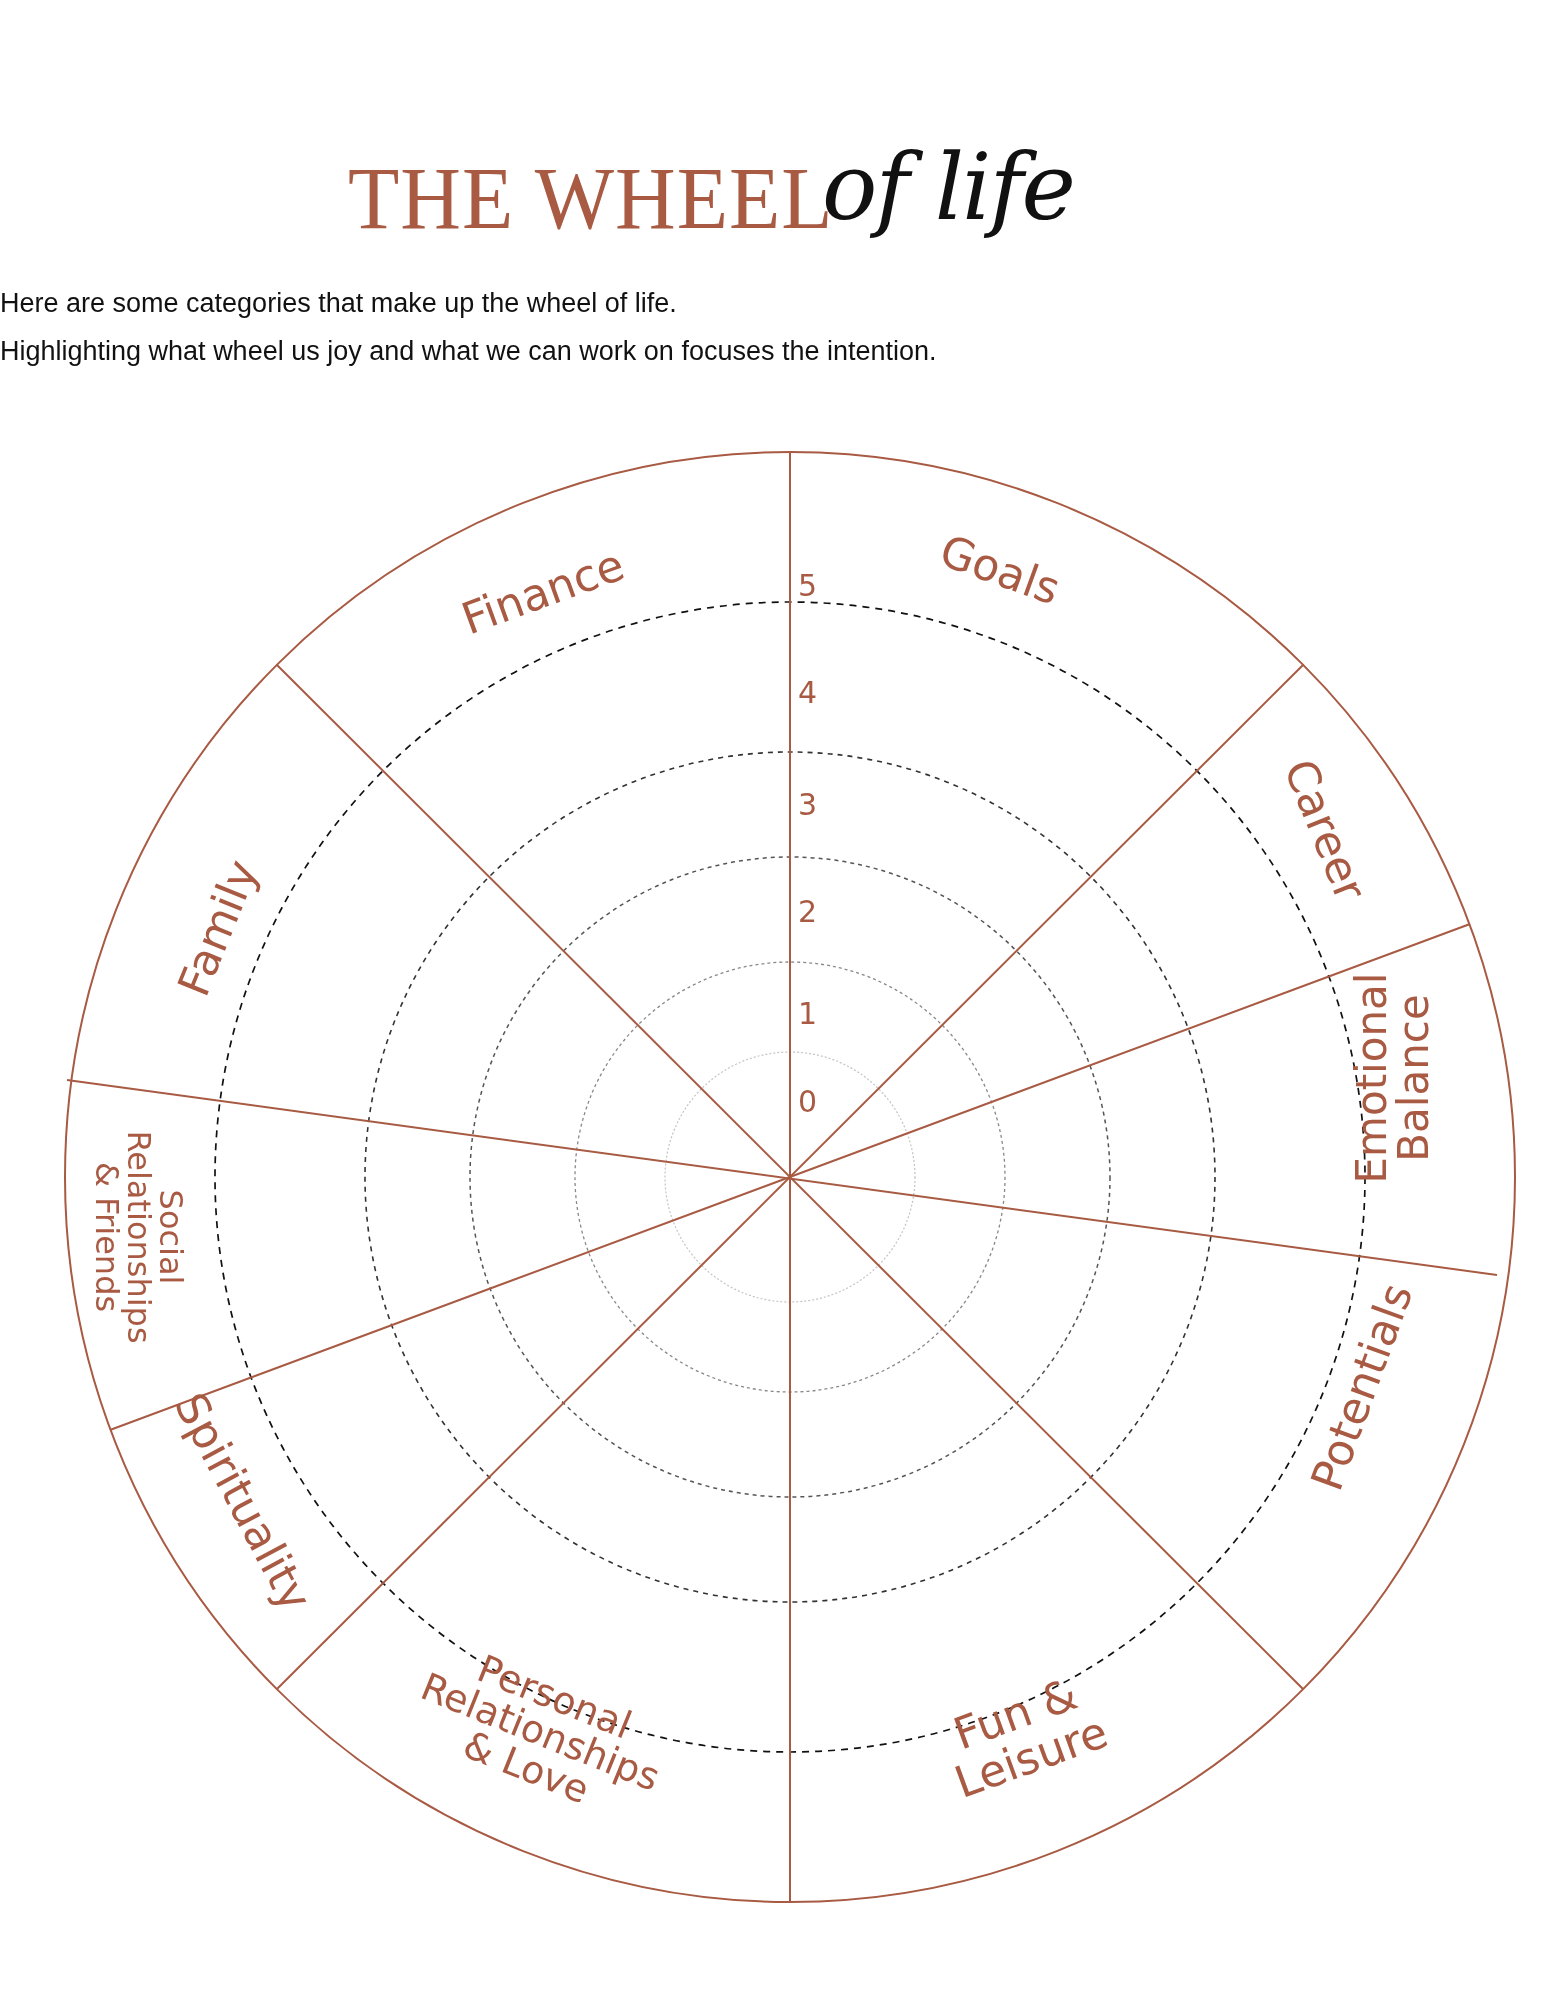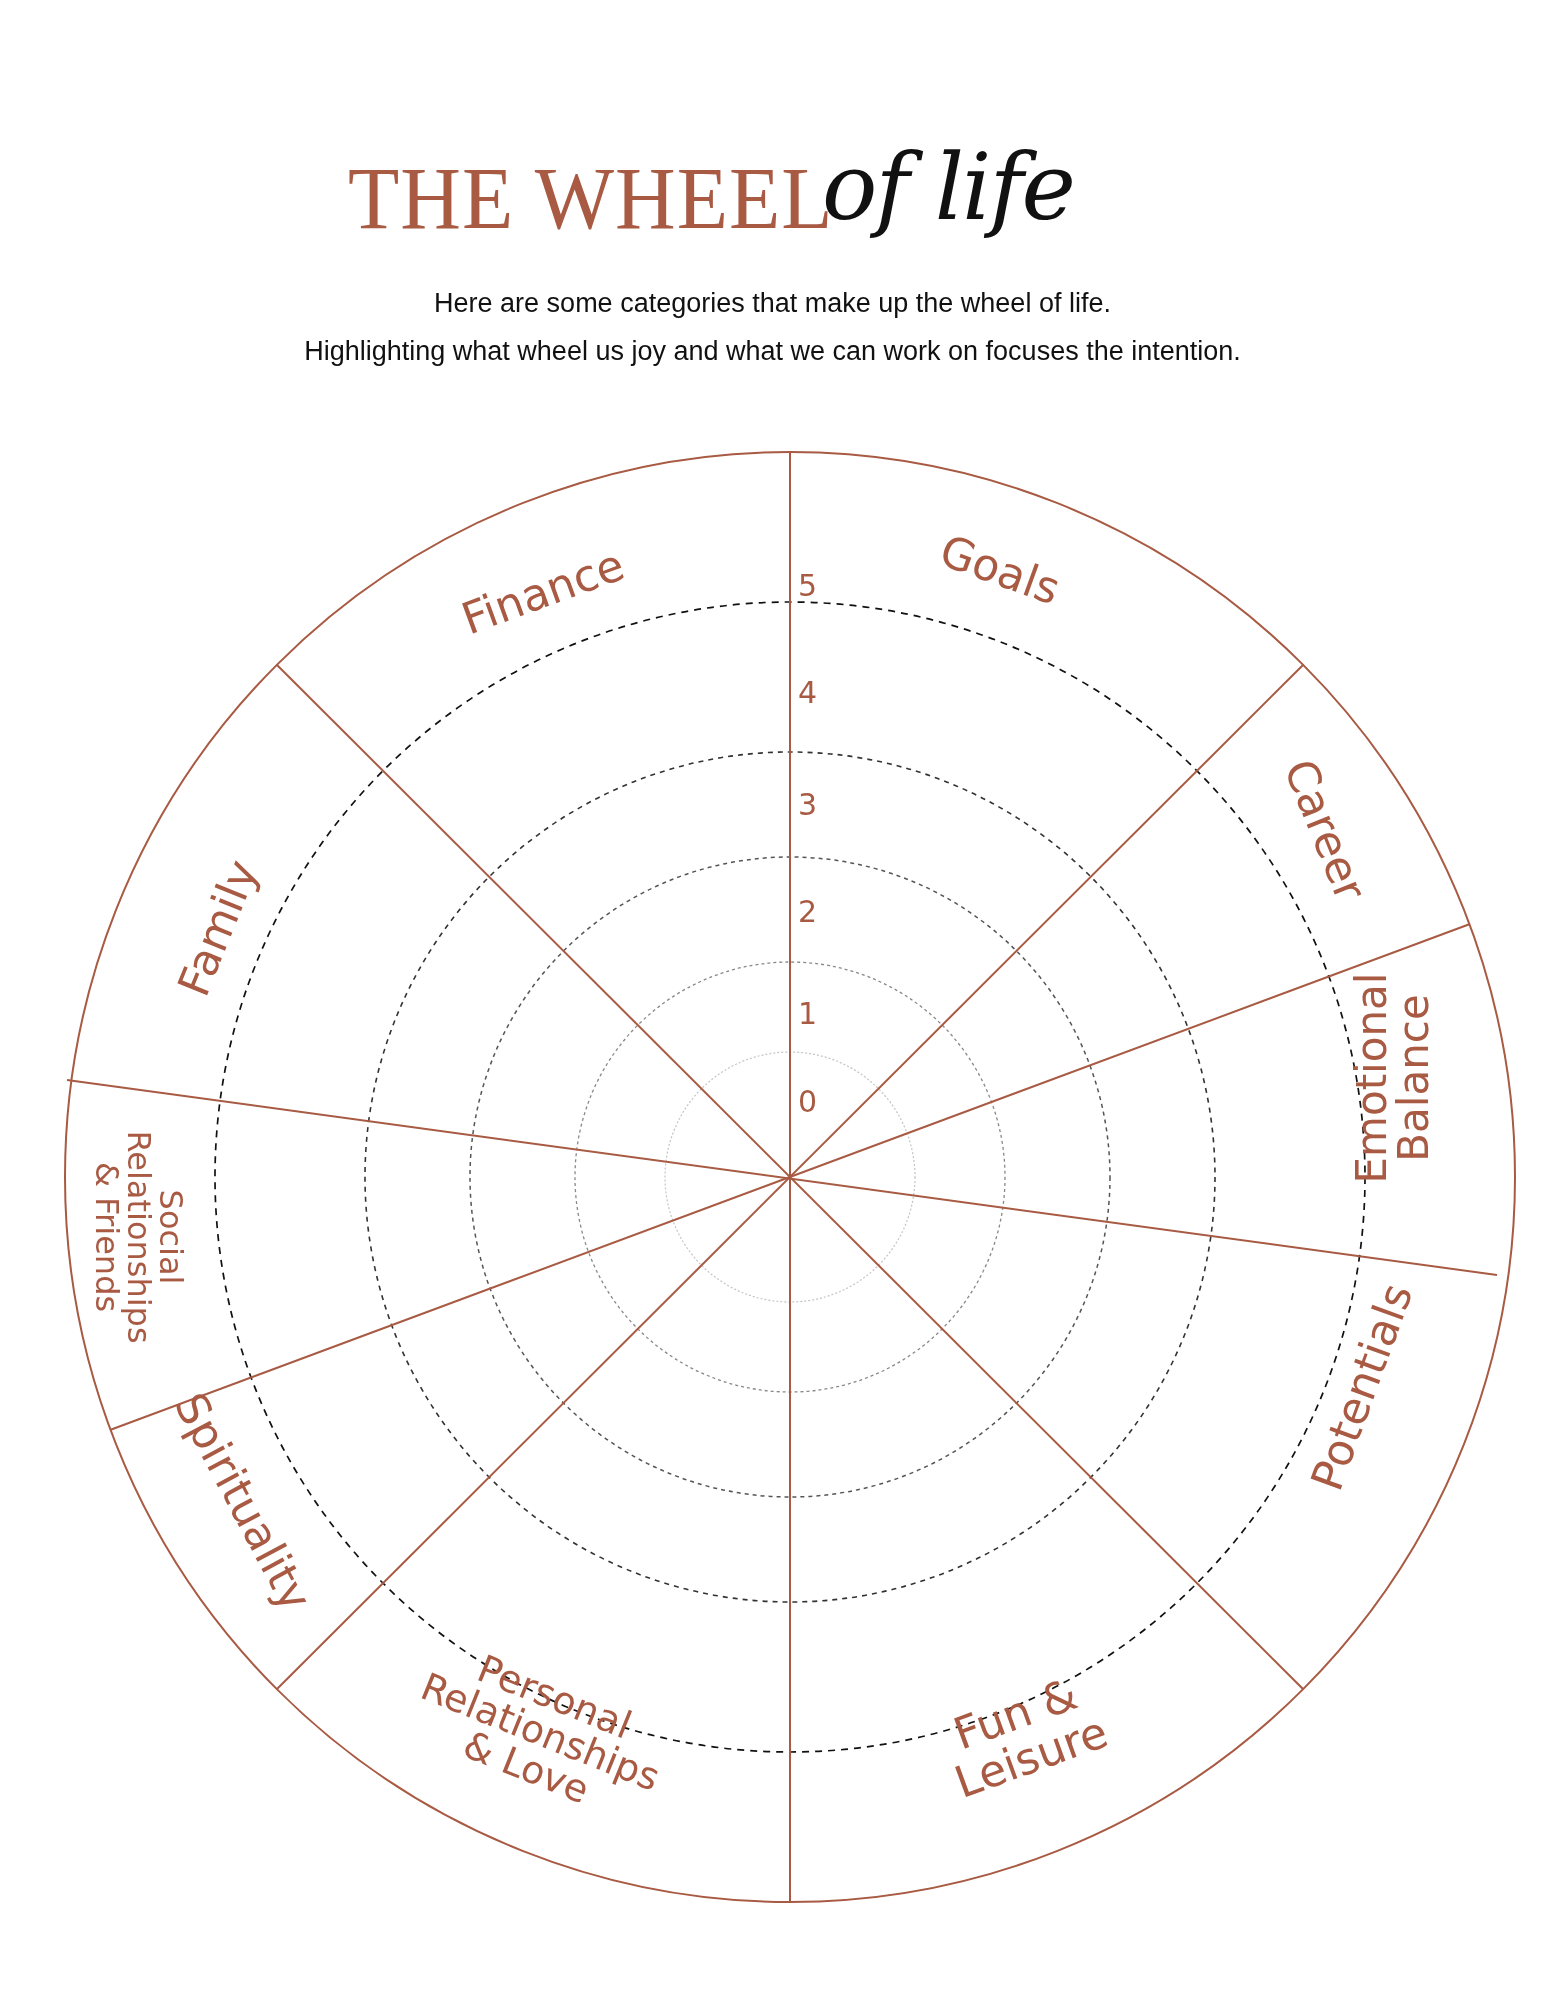--- a/index.html
+++ b/index.html
@@ -1,20 +1,20 @@
 <!DOCTYPE html>
 <html><head>
 <meta charset="utf-8">
 <style>
   html, body { margin: 0; padding: 0; background: #ffffff; }
   body { width: 1545px; height: 2000px; position: relative; overflow: hidden; font-family: "Liberation Sans", sans-serif; }
   .title-wrap { position: absolute; left: 12px; top: 120px; width: 1545px; height: 140px; }
   .title-main { position: absolute; left: 336px; top: 30px; font-family: "Liberation Serif", serif; font-size: 84px; color: #a85a43; letter-spacing: 1px; font-weight: normal; transform: scaleY(1.05); white-space: nowrap; }
   .title-script { position: absolute; left: 810px; top: 14px; font-family: "DejaVu Serif", serif; font-style: italic; font-size: 92px; color: #111111; white-space: nowrap; letter-spacing: -2px; }
-  .subtitle { position: absolute; left: 0; width: 1545px; text-align: center; font-family: "Liberation Sans", sans-serif; font-size: 27px; color: #111111; }
+  .subtitle { position: absolute; left: 0; width: 1545px; text-align: left; font-family: "Liberation Sans", sans-serif; font-size: 27px; color: #111111; }
   .sub1 { top: 288px; }
   .sub2 { top: 336px; }
   svg.wheel { position: absolute; left: 0; top: 0; }
   .cat { font-family: "DejaVu Sans", sans-serif; fill: #a85a43; }
   .tick { font-family: "DejaVu Sans", sans-serif; fill: #a85a43; font-size: 30px; }
 </style>
 </head>
 <body>
 
 <div class="title-wrap">

